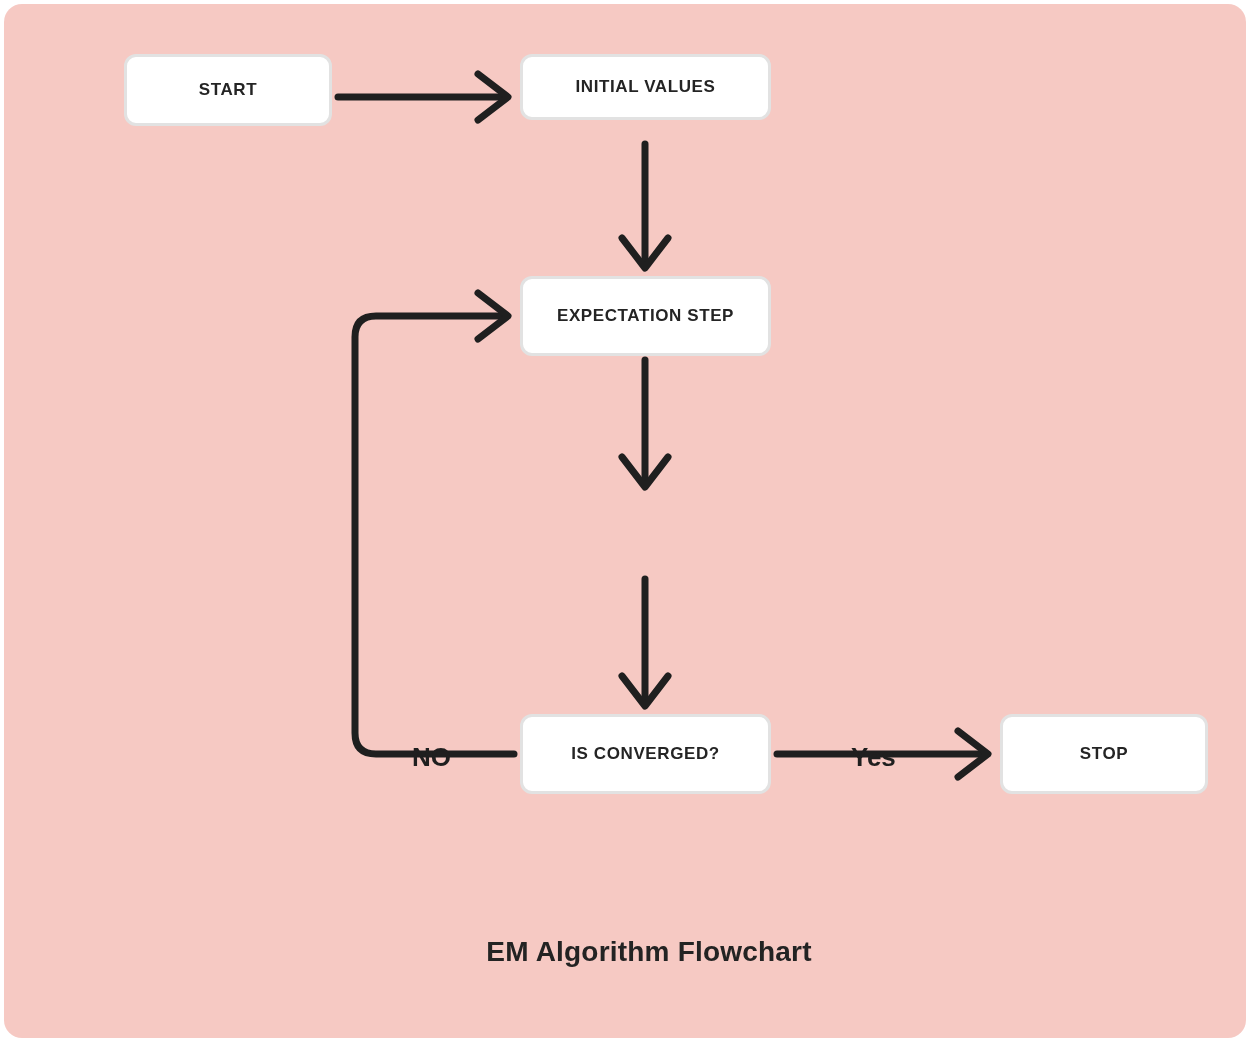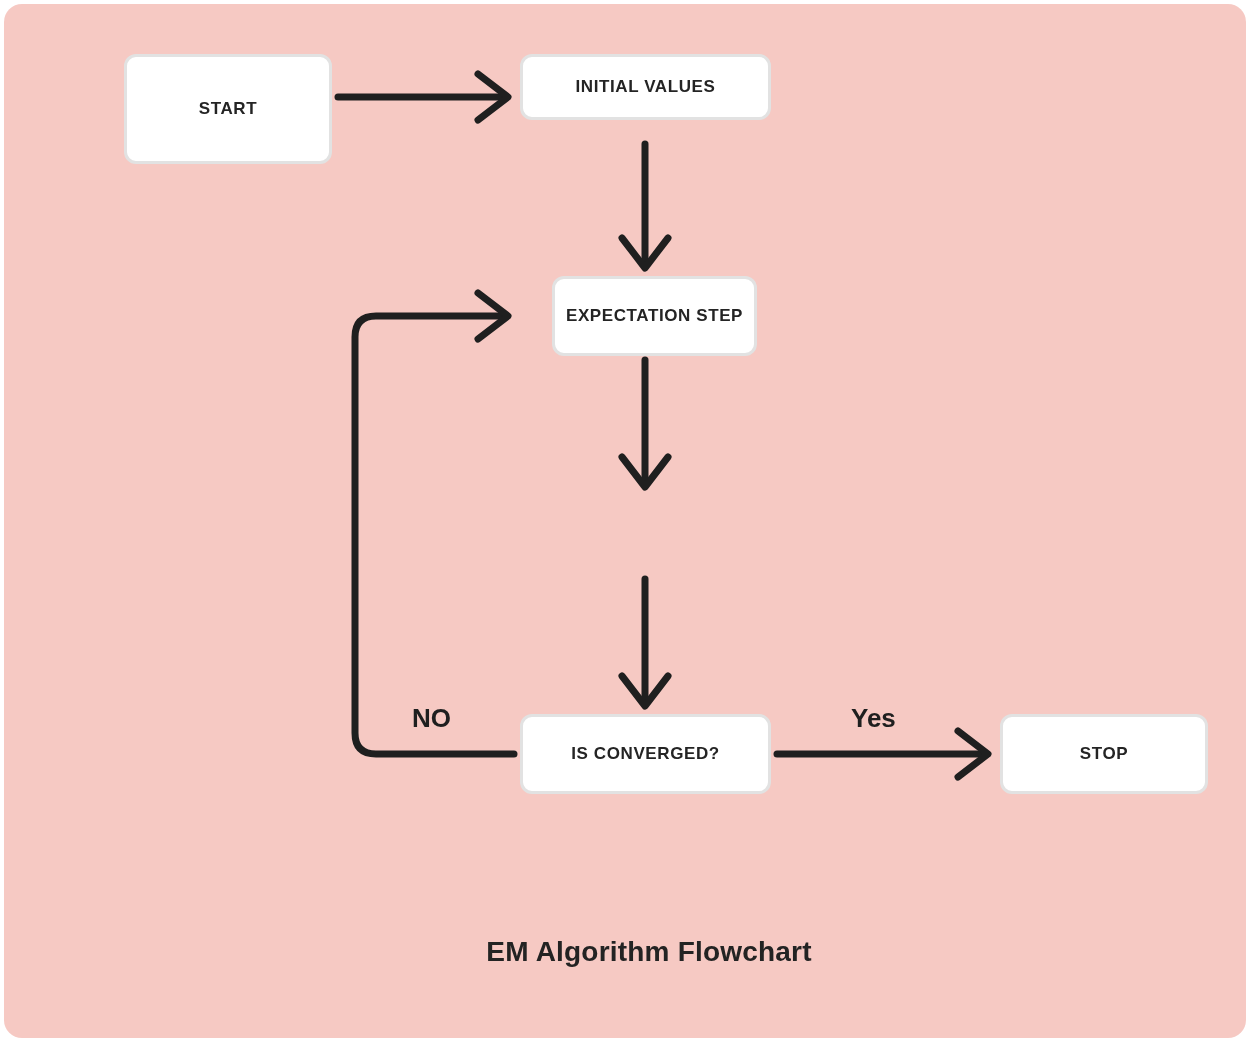--- a/index.html
+++ b/index.html
@@ -52,33 +52,34 @@
   }
   .node-label {
     font-weight: bold;
     font-size: 17px;
     letter-spacing: 0.6px;
     color: #242424;
     text-align: center;
     white-space: nowrap;
   }
 
-  #node-start      { left: 124px; top: 54px;  width: 208px; height: 110px; }
+  #node-start      { left: 124px; top: 54px;  width: 208px; height: 72px; }
   #node-initial    { left: 520px; top: 54px;  width: 251px; height: 66px; }
-  #node-expect     { left: 520px; top: 276px; width: 205px; height: 80px; margin-left: 32px; }
+  #node-expect     { left: 520px; top: 276px; width: 251px; height: 80px; }
   #node-maximise   { left: 520px; top: 495px; width: 251px; height: 80px; }
   #node-converged  { left: 520px; top: 714px; width: 251px; height: 80px; }
   #node-stop       { left: 1000px;top: 714px; width: 208px; height: 80px; }
 
   .edge-label {
     position: absolute;
     font-weight: bold;
     font-size: 26px;
     color: #1f1f1f;
     white-space: nowrap;
+    margin-top: 39px;
   }
   #label-no  { left: 412px; top: 703px; }
   #label-yes { left: 851px; top: 703px; }
 
   #title {
     position: absolute;
     left: 0;
     top: 936px;
     width: 1250px;
     text-align: center;

